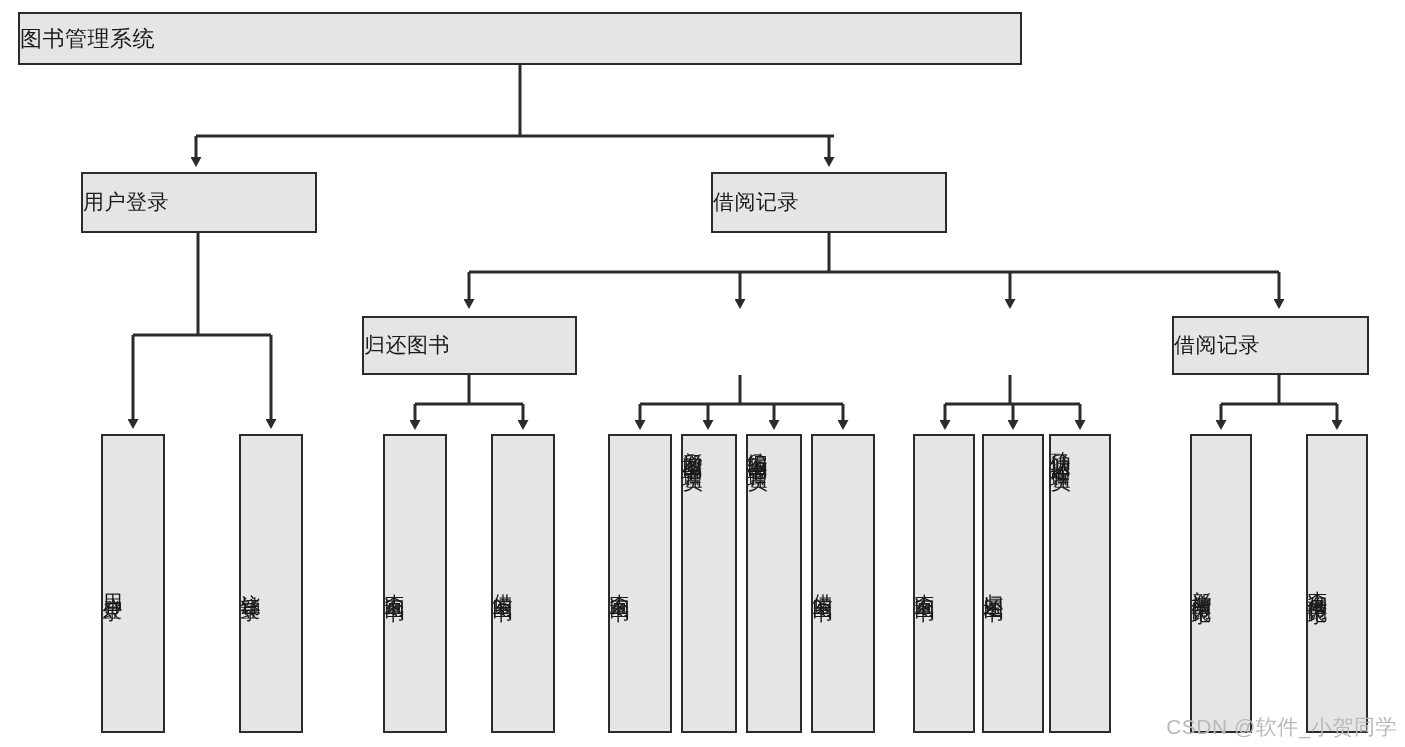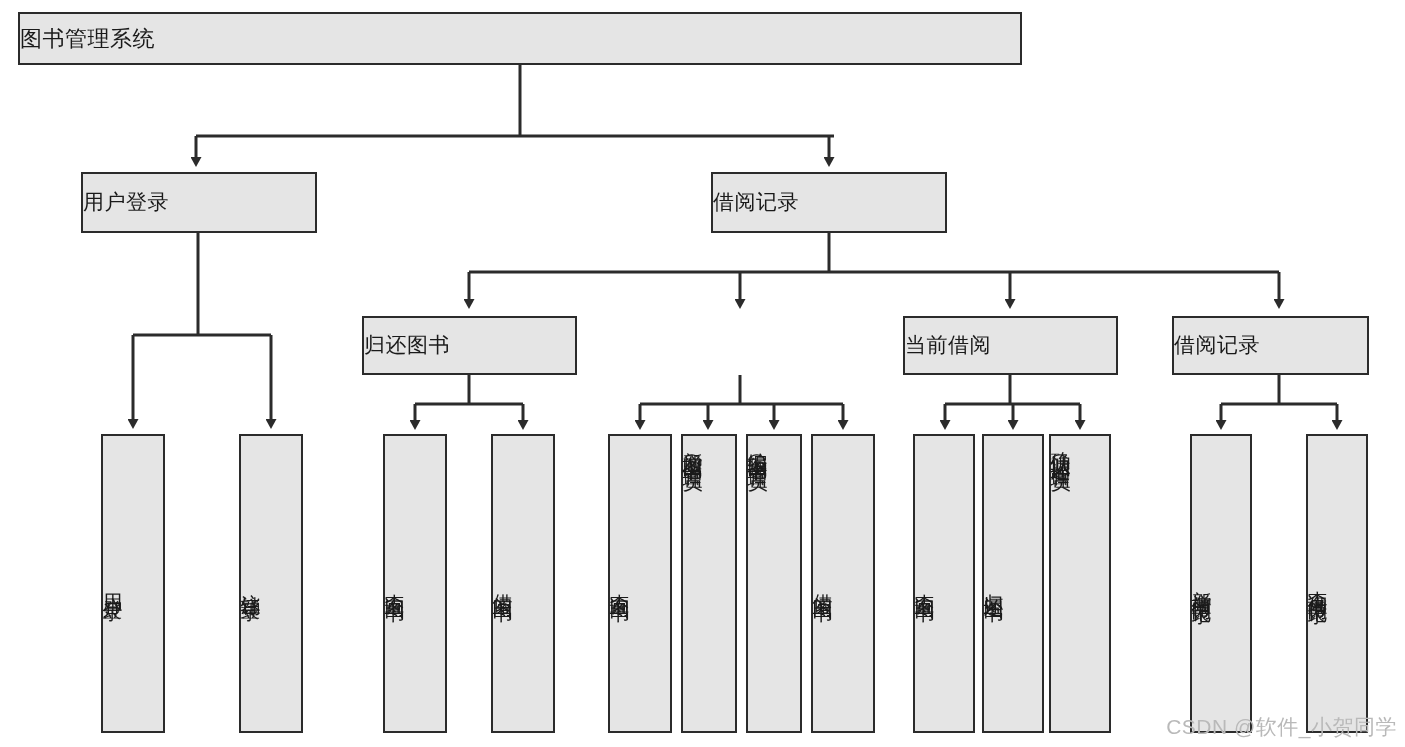--- a/index.html
+++ b/index.html
@@ -139,23 +139,20 @@
   <div class="node h-node" style="left:81px; top:172px; width:236px; height:61px;">
     <span class="node-label">用户登录</span>
   </div>
   <div class="node h-node" style="left:711px; top:172px; width:236px; height:61px;">
     <span class="node-label">借阅记录</span>
   </div>
 
   <div class="node h-node" style="left:362px; top:316px; width:215px; height:59px;">
     <span class="node-label">归还图书</span>
   </div>
-  <div class="node h-node" style="left:903px; top:316px; width:215px; height:59px;">
-    <span class="node-label">当前借阅</span>
-  </div>
   <div class="node h-node" style="left:1172px; top:316px; width:197px; height:59px;">
     <span class="node-label">借阅记录</span>
   </div>
 
   <div class="node v-node center-mid" style="left:101px; top:434px; width:64px; height:299px;">
     <span class="node-label">用户登录</span>
   </div>
   <div class="node v-node center-mid" style="left:239px; top:434px; width:64px; height:299px;">
     <span class="node-label">注销登录</span>
   </div>

